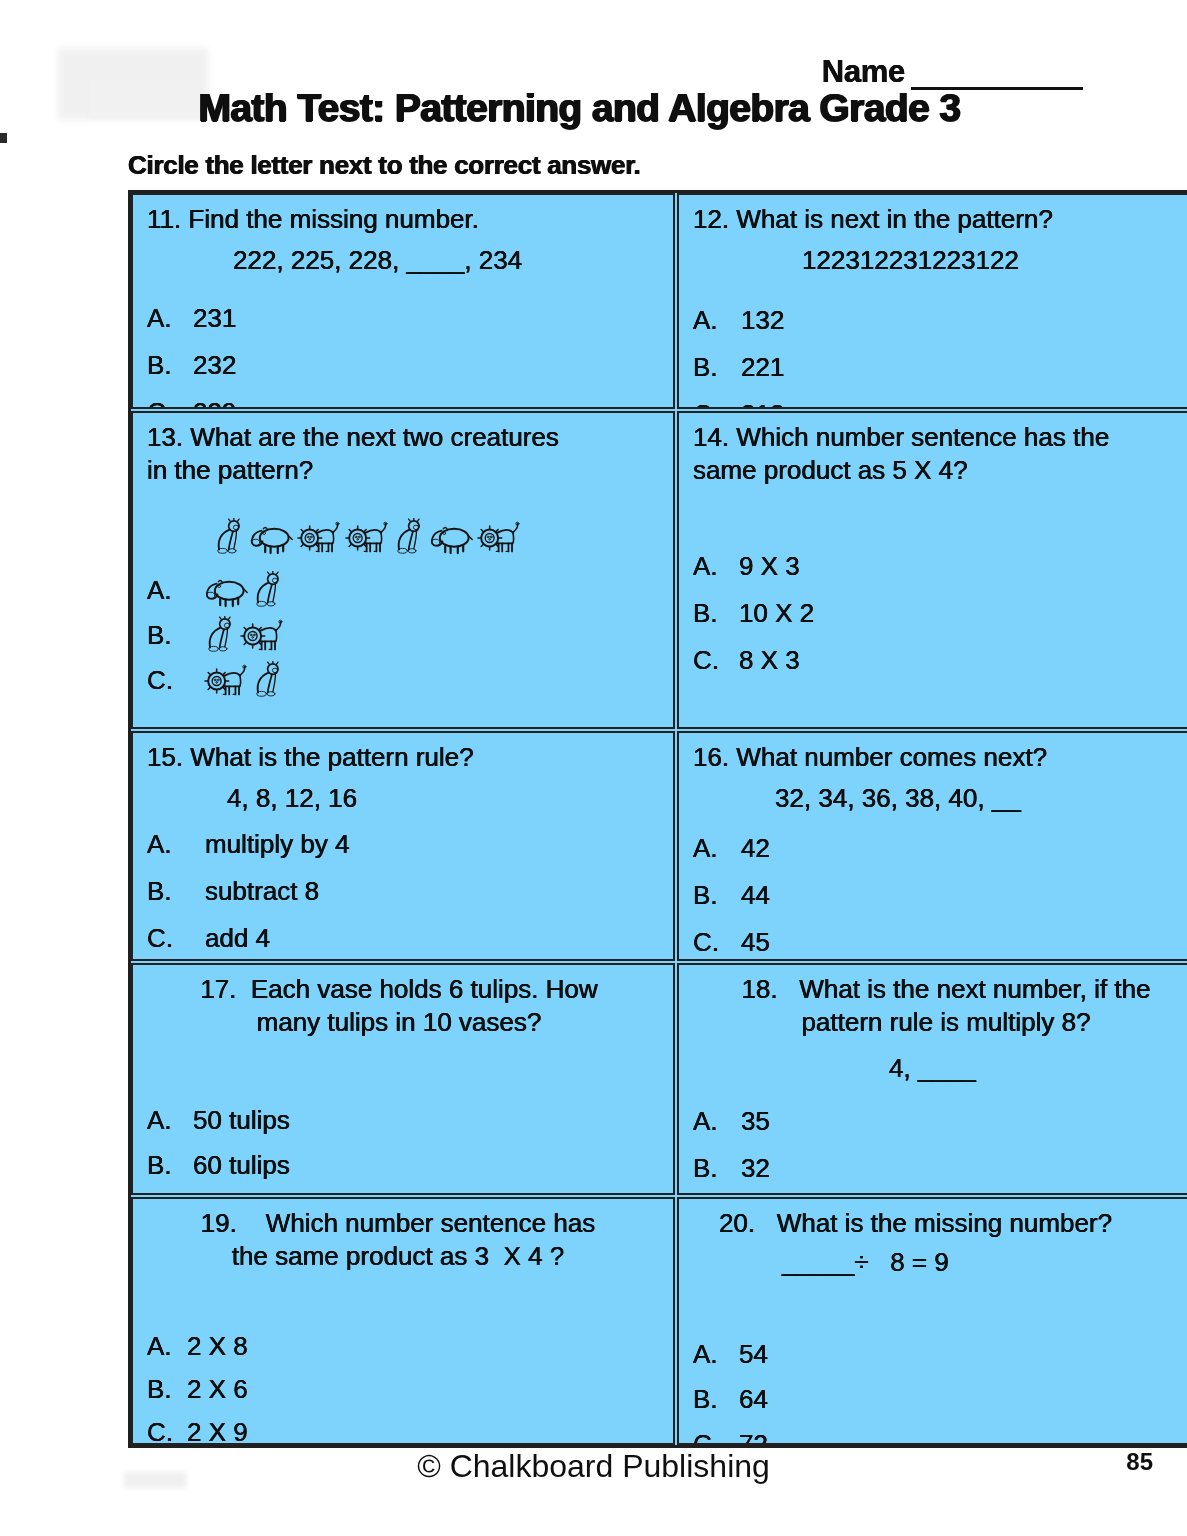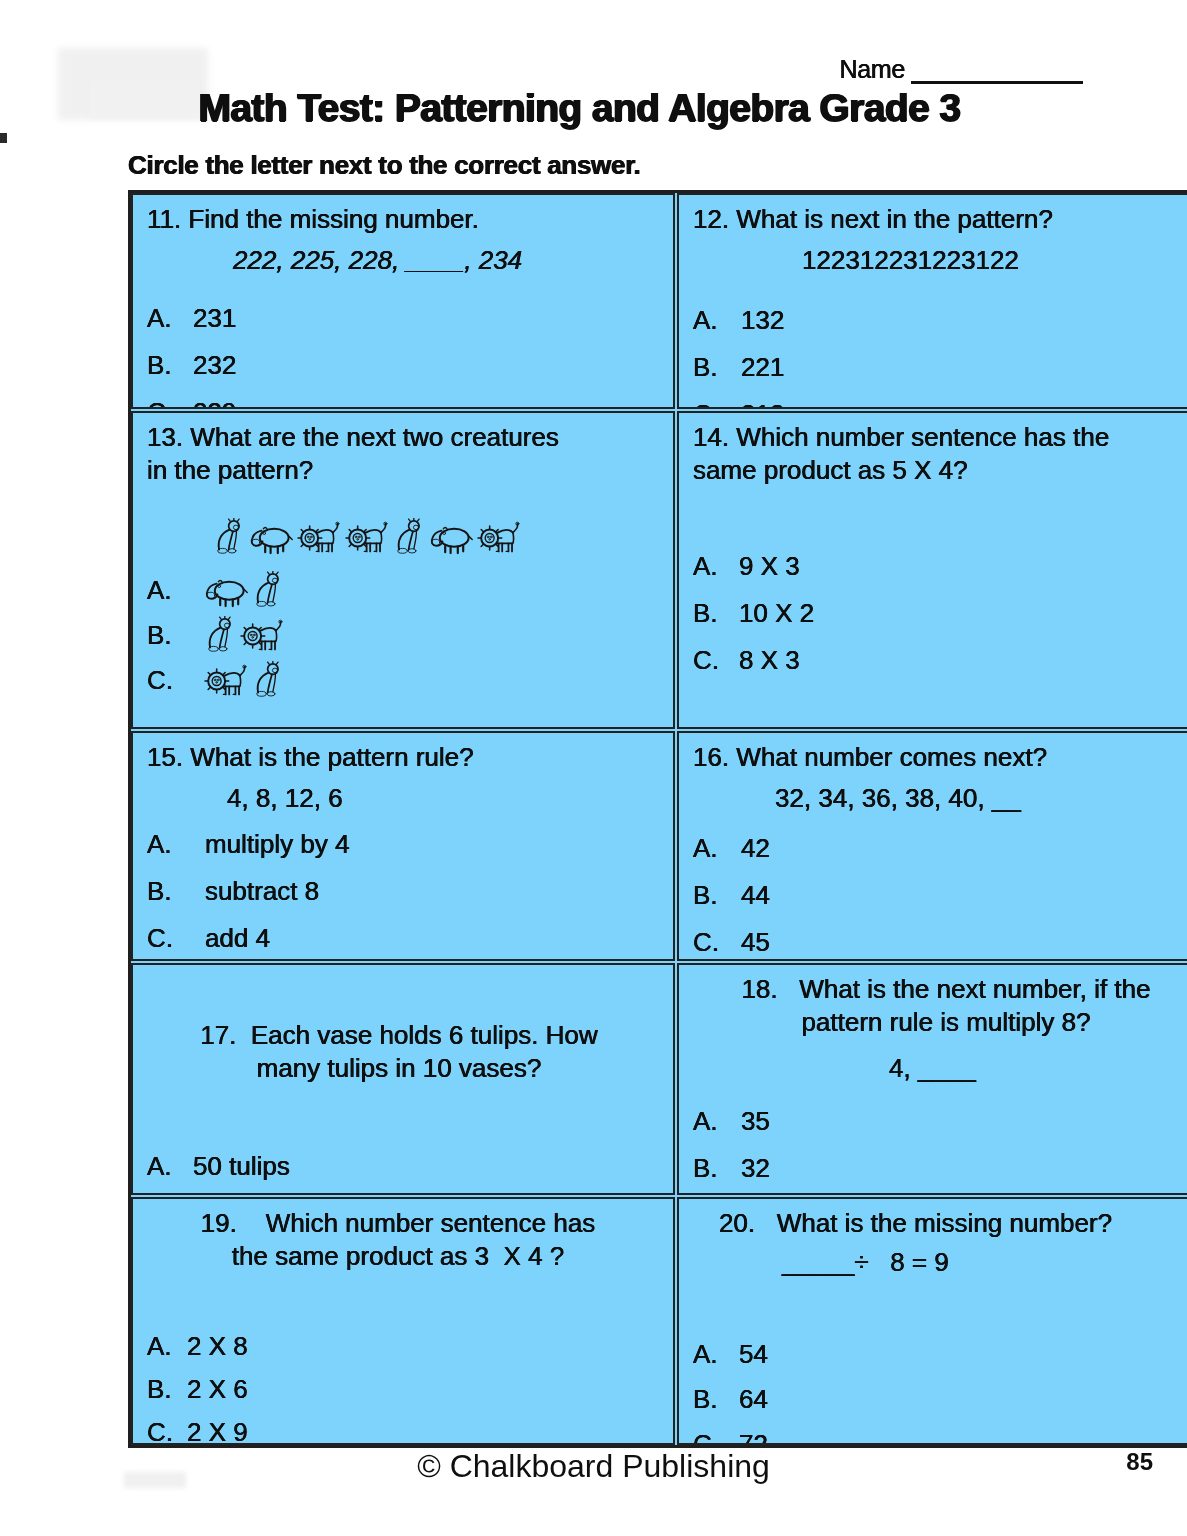--- a/index.html
+++ b/index.html
@@ -9,21 +9,21 @@
   }
   
   .smudge-top{position:absolute;left:58px;top:48px;width:150px;height:72px;
     background:#ededed;filter:blur(3px);opacity:.8;}
   .smudge-top2{position:absolute;left:90px;top:80px;width:110px;height:38px;
     background:#f1f1f1;filter:blur(2px);}
   .edge-tick{position:absolute;left:0;top:133px;width:7px;height:10px;background:#2a2a2a;filter:blur(.5px);}
   .smudge-bottom{position:absolute;left:124px;top:1472px;width:62px;height:16px;background:#f0f0f0;filter:blur(2px);}
   
   .name-row{position:absolute;top:54px;right:104px;display:flex;align-items:flex-end;}
-  .name-label{font-size:25px;font-weight:400;letter-spacing:-.3px;
+  .name-label{font-size:31px;font-weight:700;letter-spacing:-.3px;
     text-shadow:.3px 0 currentColor,-.3px 0 currentColor;}
   .name-line{display:inline-block;width:172px;height:27px;border-bottom:3px solid #111;margin-left:6px;}
   .title{position:absolute;top:86px;left:0;right:0;text-align:center;transform:translateX(-14px);
     font-size:39px;font-weight:700;letter-spacing:-.6px;
     text-shadow:.9px 0 currentColor,-.9px 0 currentColor,0 .5px currentColor;}
   .instruction{position:absolute;top:150px;left:128px;font-size:26px;font-weight:700;letter-spacing:-.3px;
     text-shadow:.5px 0 currentColor,-.5px 0 currentColor;}
   
   .qtable{
     position:absolute;left:128px;top:190px;width:1096px;height:1258px;box-sizing:border-box;
@@ -32,29 +32,29 @@
   }
   .cell{border:2px solid #222;box-sizing:border-box;padding:8px 10px 0 14px;overflow:hidden;
     font-size:26px;line-height:1.28;
     text-shadow:.35px 0 currentColor,-.35px 0 currentColor;}
   .prompt{white-space:pre-wrap;}
   .seq{white-space:pre;margin-top:8px;}
   .opt{display:flex;align-items:baseline;margin-bottom:14px;}
   .letter{min-width:46px;flex:0 0 auto;}
   .icons,.pattern-row{display:flex;align-items:flex-end;gap:3px;}
   
-  .c11 .seq{padding-left:86px;font-style:italic;}   .c11 .opts{margin-top:24px;}
+  .c11 .seq{padding-left:86px;}   .c11 .opts{margin-top:24px;}
   .c12 .seq{padding-left:109px;}  .c12 .opts{margin-top:26px;} .c12 .letter{min-width:48px;}
   .c13 .pattern-row{margin-top:30px;padding-left:66px;}
   .c13 .opts{margin-top:16px;}    .c13 .letter{min-width:57px;}
   .c13 .opt{margin-bottom:8px;align-items:flex-end;}
   .c14 .opts{margin-top:62px;}
   .c15 .seq{padding-left:80px;}   .c15 .opts{margin-top:12px;} .c15 .letter{min-width:58px;}
   .c16 .seq{padding-left:82px;}   .c16 .opts{margin-top:16px;} .c16 .letter{min-width:48px;}
-  .c17 .prompt{text-align:center;padding-right:12px;margin-top:46px;}
+  .c17 .prompt{text-align:center;padding-right:12px;}
   .c17 .opts{margin-top:64px;}    .c17 .opt{margin-bottom:12px;}
   .c18 .prompt{text-align:center;padding-right:10px;}
   .c18 .seq{padding-left:196px;margin-top:12px;} .c18 .opts{margin-top:20px;} .c18 .letter{min-width:48px;}
   .c19 .prompt{text-align:center;padding-right:14px;}
   .c19 .opts{margin-top:56px;}    .c19 .opt{margin-bottom:10px;} .c19 .letter{min-width:40px;}
   .c20 .prompt{padding-left:26px;}
   .c20 .seq{padding-left:89px;margin-top:6px;} .c20 .opts{margin-top:58px;} .c20 .opt{margin-bottom:12px;}
   
   .creature{display:inline-block;}
   .creature.monkey{width:33px;height:37px;}
@@ -238,21 +238,21 @@
         </div>
         <div class="opt">
           <span class="letter">C.</span>
           <span class="val">8 X 3</span>
         </div>
       </div>
     </section>
 
     <section class="cell c15">
       <div class="prompt">15. What is the pattern rule?</div>
-      <div class="seq">4, 8, 12, 6</div>
+      <div class="seq">4, 8, 12, 16</div>
       <div class="opts">
         <div class="opt">
           <span class="letter">A.</span>
           <span class="val">multiply by 4</span>
         </div>
         <div class="opt">
           <span class="letter">B.</span>
           <span class="val">subtract 8</span>
         </div>
         <div class="opt">

